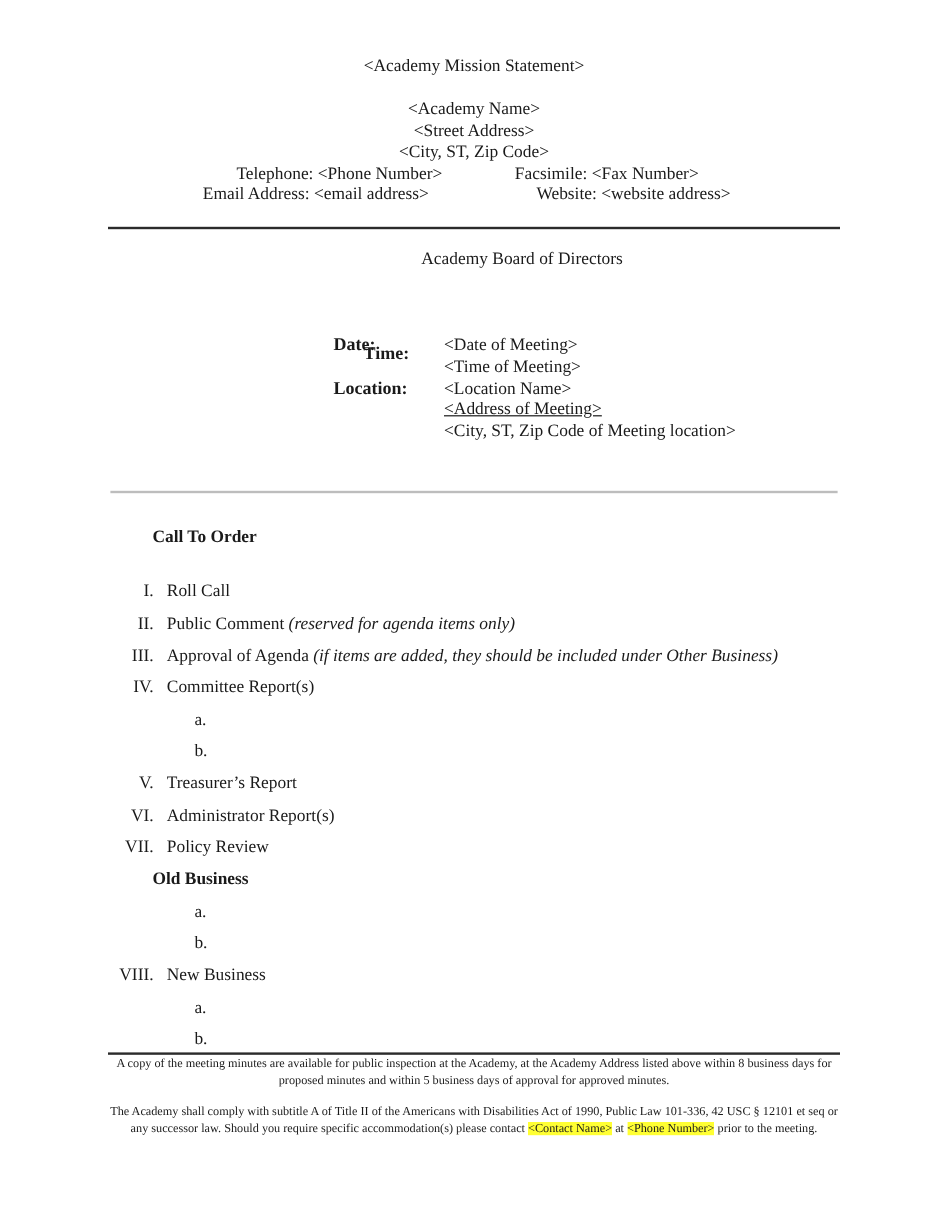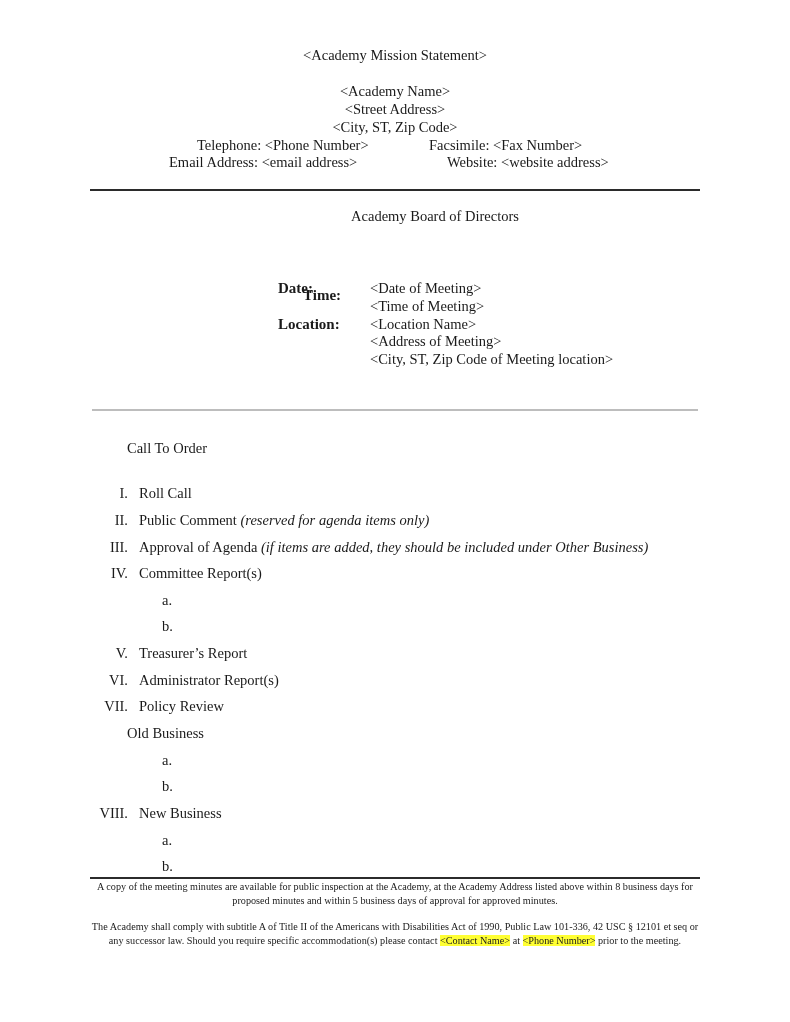--- a/index.html
+++ b/index.html
@@ -67,20 +67,21 @@
       line-height: 18px;
       white-space: nowrap;
     }
 
     .agenda-plain {
       position: absolute;
       left: 127px;
       font-size: 14.5px;
       line-height: 18px;
       white-space: nowrap;
+      font-weight: bold;
     }
     .agenda-item {
       position: absolute;
       left: 0;
       width: 790px;
       height: 18px;
       font-size: 14.5px;
       line-height: 18px;
       white-space: nowrap;
     }
@@ -132,21 +133,21 @@
   <div class="rule-dark" style="top:189px;"></div>
 
   <div class="center-line" style="top:207px;padding-left:40px;">Academy Board of Directors</div>
 
   <div class="meta-label" style="top:279px;">Date:</div>
   <div class="meta-value" style="top:279px;">&lt;Date of Meeting&gt;</div>
   <div class="meta-label" style="top:286px;margin-left:25px;">Time:</div>
   <div class="meta-value" style="top:297px;">&lt;Time of Meeting&gt;</div>
   <div class="meta-label" style="top:315px;">Location:</div>
   <div class="meta-value" style="top:315px;">&lt;Location Name&gt;</div>
-  <div class="meta-value" style="top:332px;">&lt;Address of Meeting&gt;</div>
+  <div class="meta-value" style="top:332px;text-decoration:underline;">&lt;Address of Meeting&gt;</div>
   <div class="meta-value" style="top:350px;">&lt;City, ST, Zip Code of Meeting location&gt;</div>
 
   <div class="rule-grey" style="top:409px;"></div>
 
   <div class="agenda-plain" style="top:439px;">Call To Order</div>
 
   <div class="agenda-item" style="top:484px;">
     <span class="agenda-num">I.</span>
     <span class="agenda-text"><span>Roll Call</span><span class="agenda-note"></span></span>
   </div>

